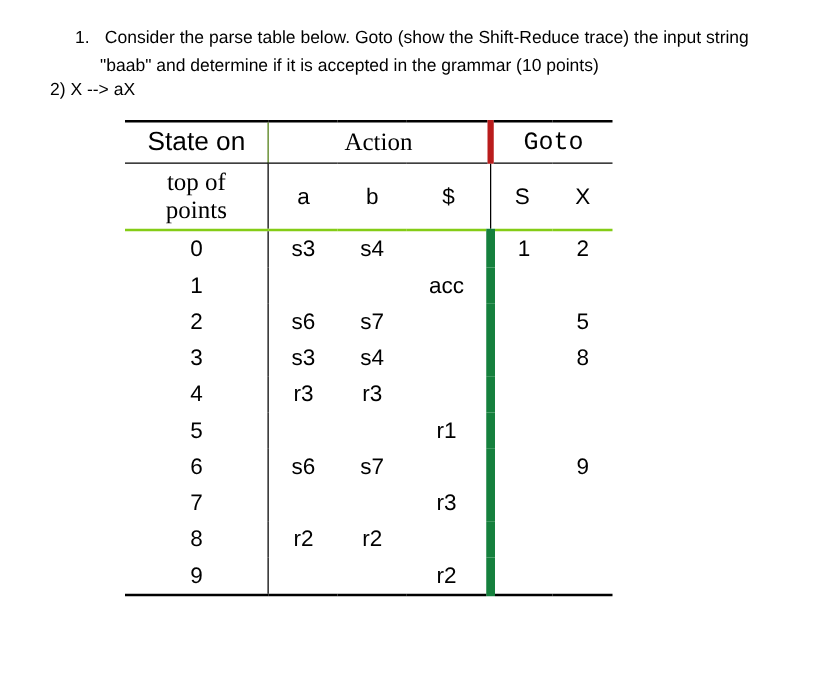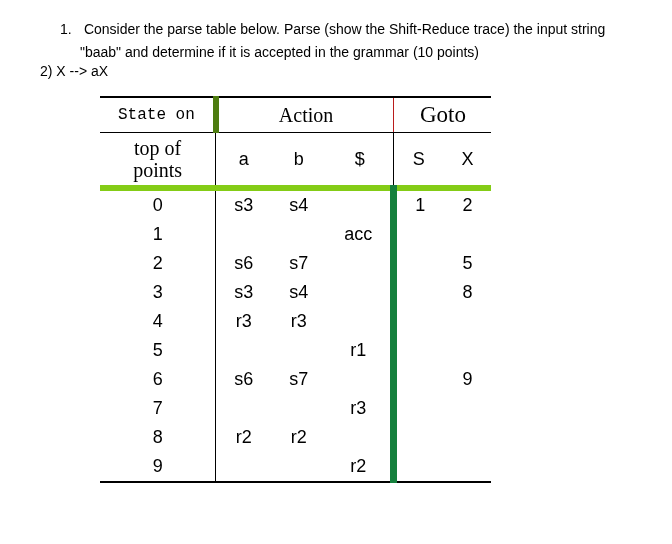--- a/index.html
+++ b/index.html
@@ -41,35 +41,35 @@
   table.parse th, table.parse td {
     padding: 4px 18px;
     text-align: center;
     font-weight: normal;
   }
   table.parse thead tr.top th {
     border-top: 2px solid #000;
     border-bottom: 1px solid #000;
   }
   table.parse thead tr.top th.statecol {
-    font-family: Liberation Mono, monospace;
-    font-size: 16px;
-    border-right: 6px solid #4d7c0f;
+    font-family: Liberation Sans, sans-serif;
+    font-size: 21px;
+    border-right: 1px solid #4d7c0f;
   }
   table.parse thead tr.top th.action-head {
     font-family: Georgia, 'Times New Roman', serif;
     font-size: 20px;
-    border-right: 1px solid #b91c1c;
+    border-right: 5px solid #b91c1c;
   }
   table.parse thead tr.top th.goto-head {
-    font-family: Liberation Serif, serif;
-    font-size: 23px;
+    font-family: Liberation Mono, monospace;
+    font-size: 20px;
   }
   table.parse thead tr.sub th {
-    border-bottom: 6px solid #84cc16;
+    border-bottom: 2px solid #84cc16;
   }
   table.parse thead tr.sub th.statecol2 {
     font-family: Georgia, 'Times New Roman', serif;
     font-size: 20px;
     border-right: 1px solid #000;
   }
   table.parse thead tr.sub th.bordr {
     border-right: 1px solid #000;
   }
   table.parse tbody td.statecell {
@@ -84,21 +84,21 @@
   }
   .state-header-stack {
     line-height: 1.1;
   }
 </style>
 </head>
 <body>
 
 <div class="question">
   <span class="question-num">1.</span>
-  <span>Consider the parse table below.  Parse (show the Shift-Reduce trace) the input string</span>
+  <span>Consider the parse table below.  Goto (show the Shift-Reduce trace) the input string</span>
 </div>
 <div class="question-cont">"baab" and determine if it is accepted in the grammar (10 points)</div>
 
 <div class="grammar">
   <div class="grammar-rule">2) X --&gt; aX</div>
 </div>
 
 <table class="parse">
   <thead>
     <tr class="top">

